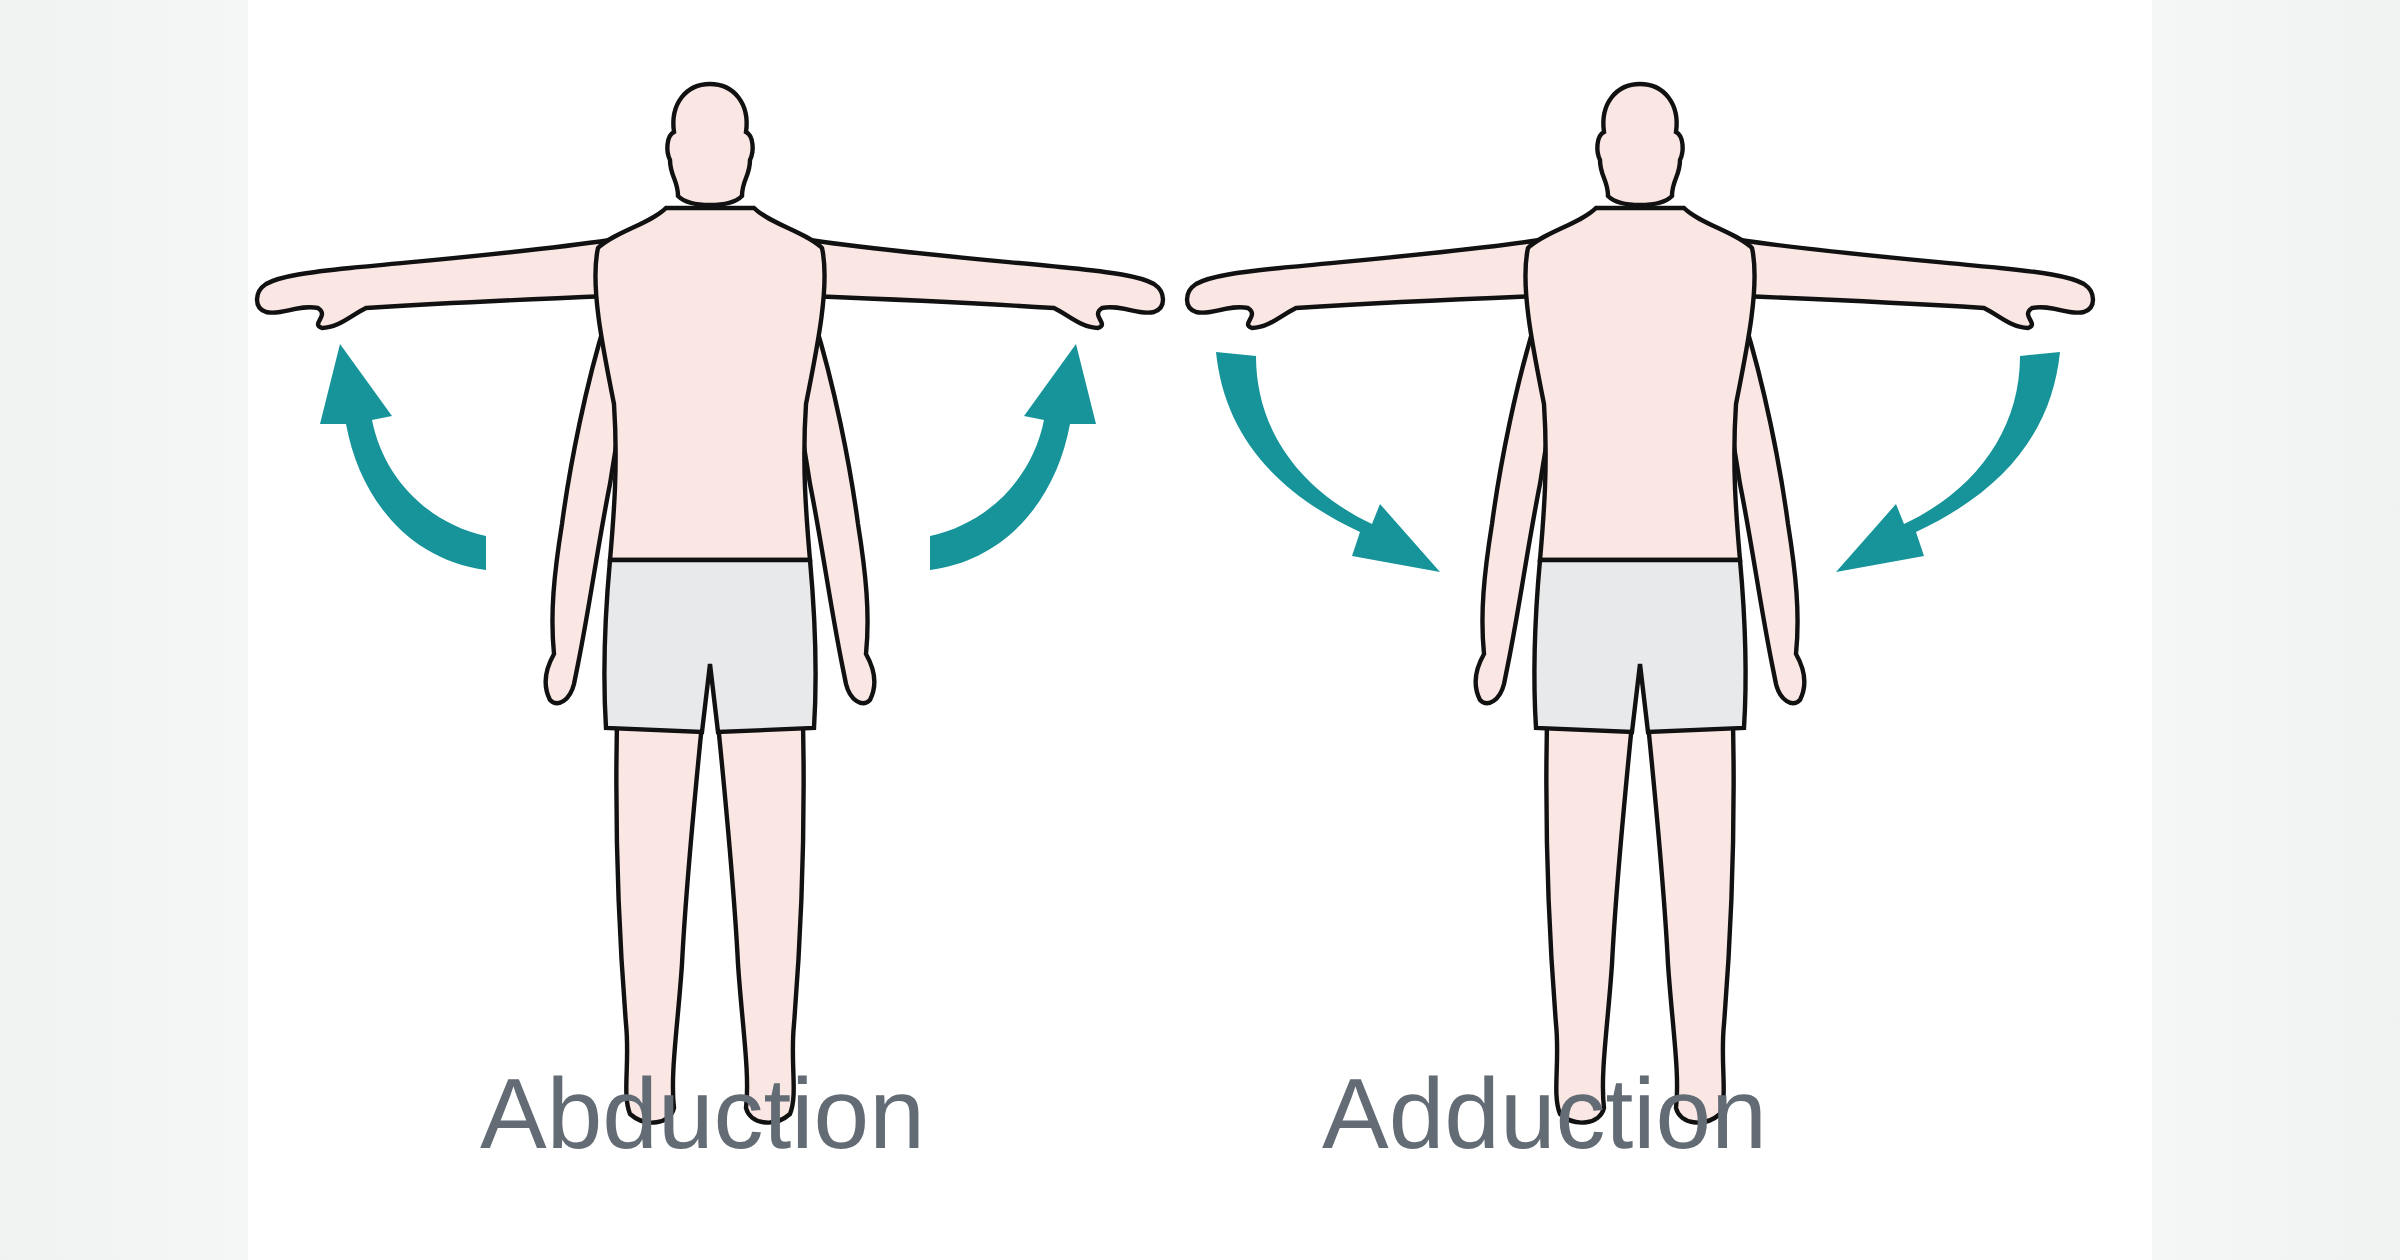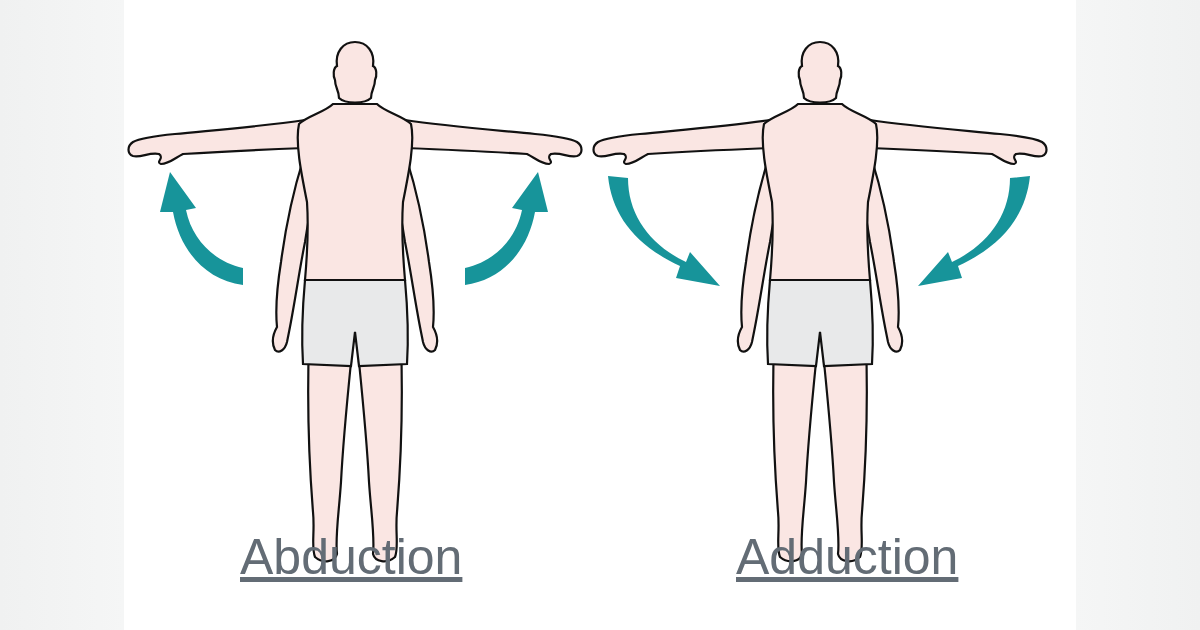--- a/index.html
+++ b/index.html
@@ -1,23 +1,23 @@
 <!DOCTYPE html>
 <html><head>
 <meta charset="utf-8">
 <style>
   html, body { margin: 0; padding: 0; }
   body { width: 1200px; height: 630px; position: relative; overflow: hidden;
          background: linear-gradient(90deg, #f0f1f1 0px, #f5f6f6 124px, #ffffff 124px, #ffffff 1076px, #f5f6f6 1076px, #f0f1f1 1200px);
          font-family: "Liberation Sans", sans-serif; }
   .panel { position: absolute; left: 124px; top: 0; width: 952px; height: 630px; background: #ffffff; }
   svg.fig { position: absolute; left: 0; top: 0; }
-  .label { position: absolute; font-size: 50px; color: #636c75; letter-spacing: 0px; top: 528px; text-decoration: underline; }
+  .label { position: absolute; font-size: 50px; color: #636c75; letter-spacing: 0px; top: 528px; }
   .label.abd { left: 240px; }
-  .label.add { left: 736px; }
+  .label.add { left: 661px; }
 </style>
 </head>
 <body>
 
 <div class="panel"></div>
 
 <svg class="fig" width="1200" height="630" viewBox="0 0 1200 630">
   <defs>
     <g id="body">
 

